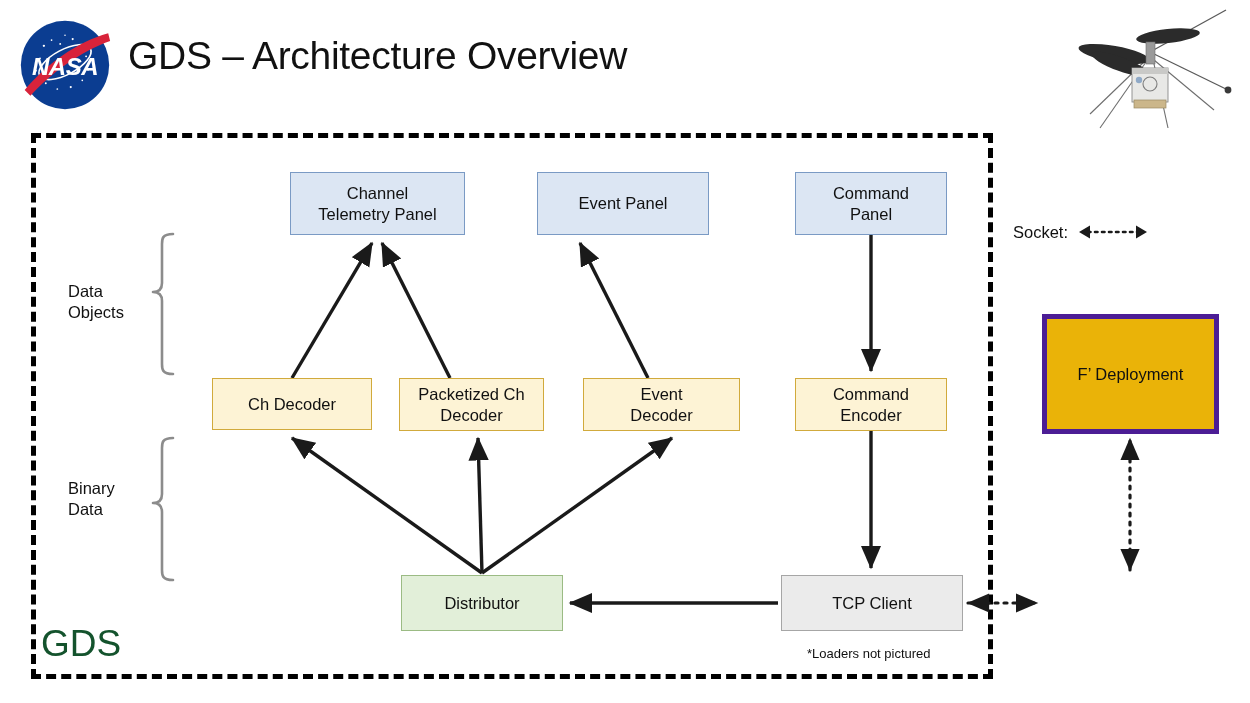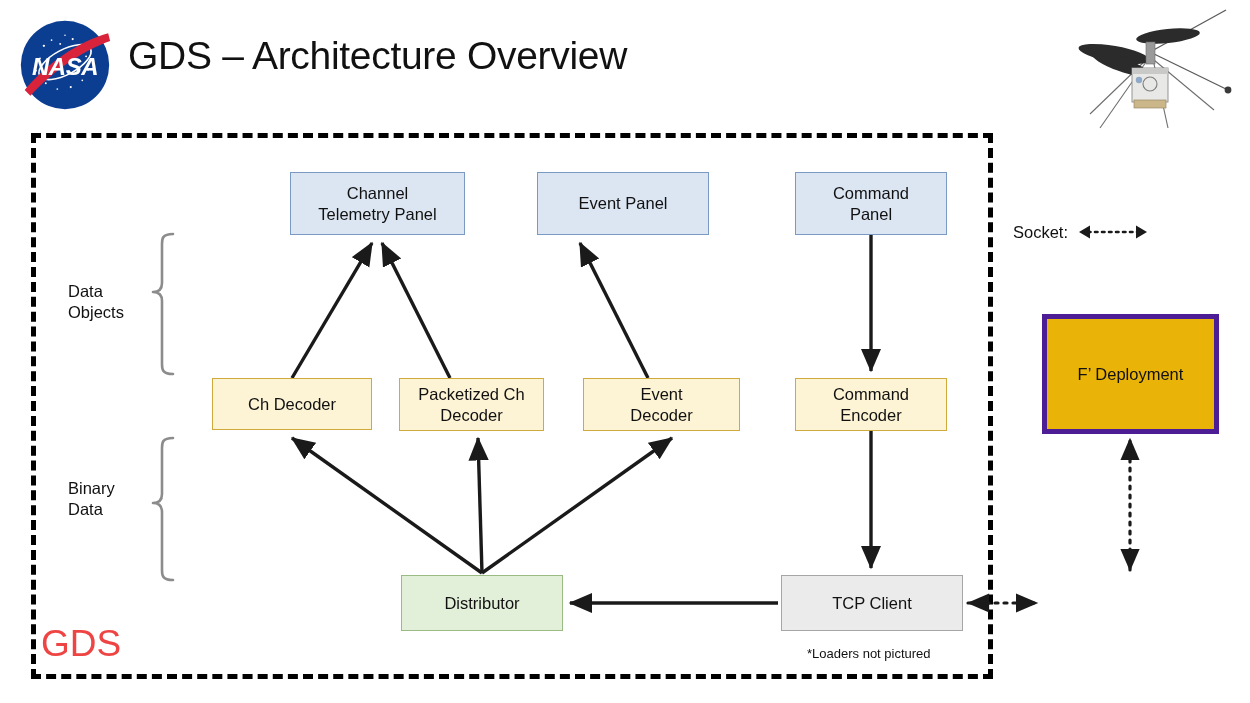--- a/index.html
+++ b/index.html
@@ -53,21 +53,21 @@
     height: 546px;
     border: 5px dashed #000000;
     box-sizing: border-box;
   }
   #gds-label {
     position: absolute;
     left: 41px;
     top: 624px;
     font-size: 37px;
     line-height: 40px;
-    color: #ef4444;
+    color: #14532d;
   }
   
   .node {
     position: absolute;
     box-sizing: border-box;
     display: flex;
     align-items: center;
     justify-content: center;
     text-align: center;
     font-size: 16.5px;

